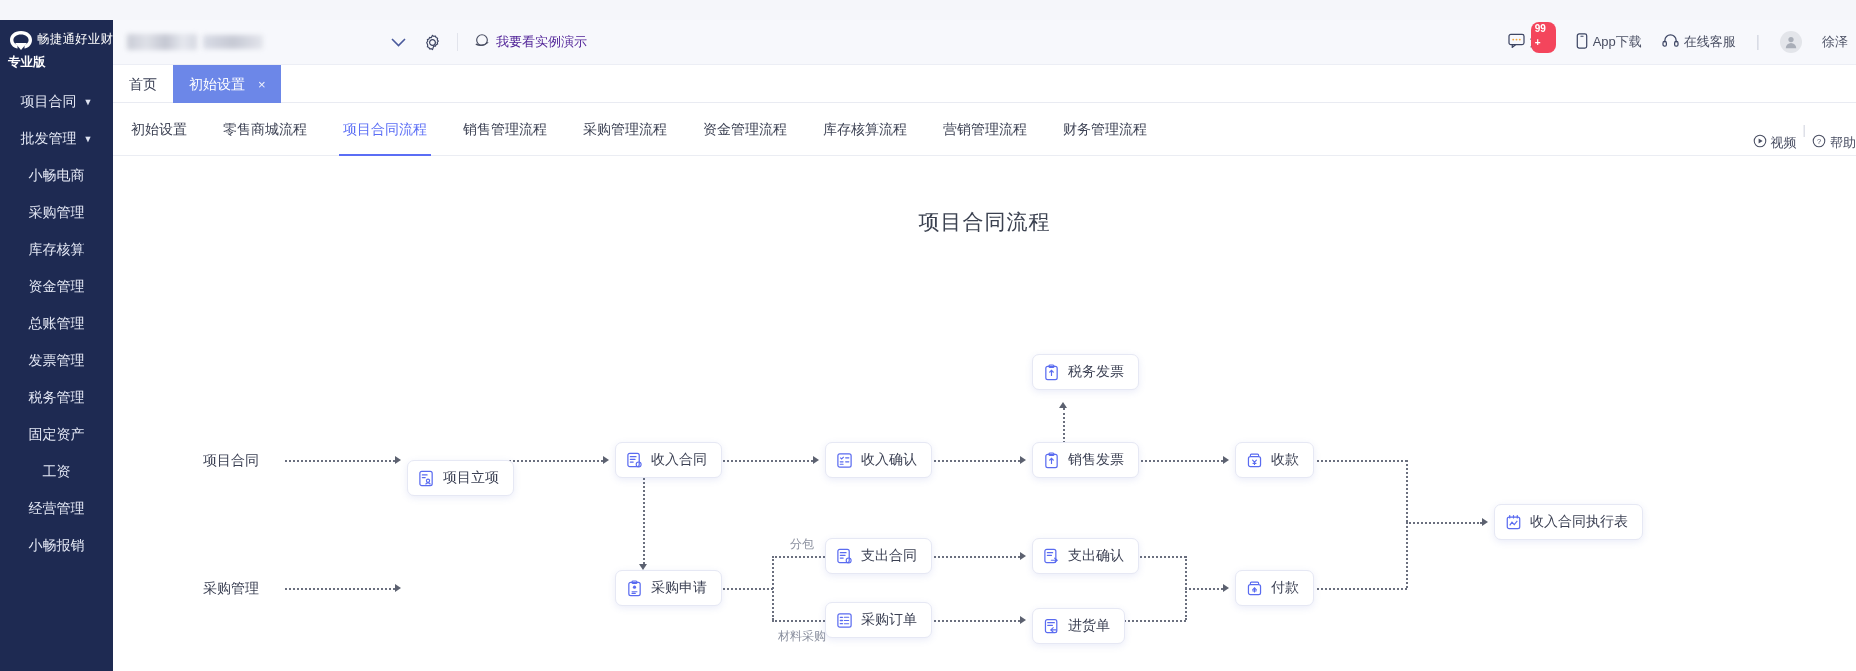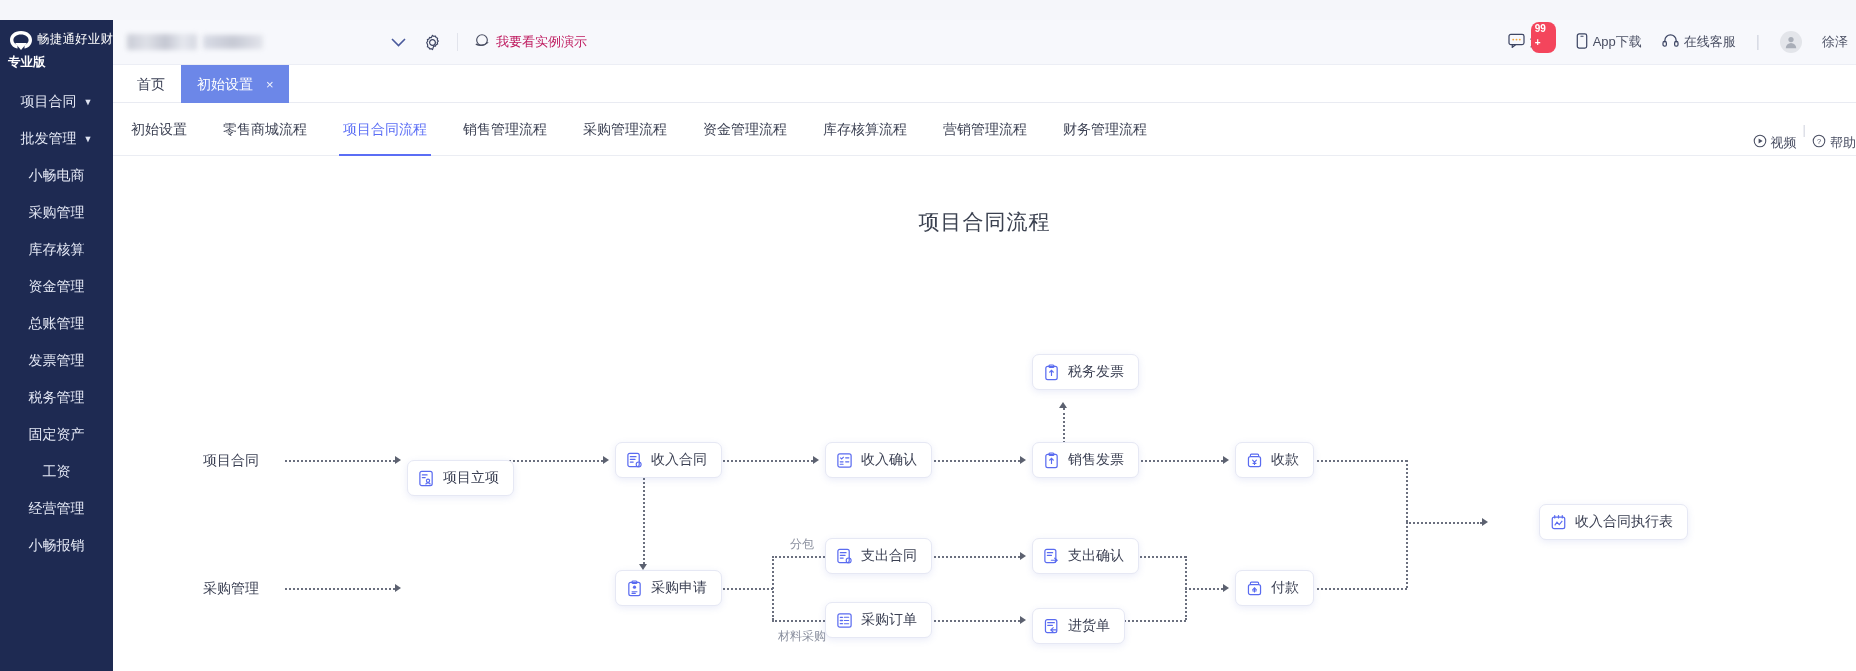--- a/index.html
+++ b/index.html
@@ -43,33 +43,33 @@
     filter:blur(2.4px);
   }
   .org-blur2{
     width:60px;height:14px;margin-left:6px;border-radius:2px;
     background:linear-gradient(90deg,#d9dce6,#c6c9d4,#e3e5ec);
     filter:blur(2.6px);
   }
   .chev-down{ margin-left:34px; color:#4a5a9c; font-size:13px; cursor:pointer; }
   .gear { margin-left:18px; cursor:pointer; display:flex; }
   .hdr-sep{ width:1px; height:18px; background:#e2e4ec; margin:0 16px; }
-  .demo-link{ display:flex; align-items:center; gap:6px; font-size:13px; color:#be185d; cursor:pointer;}
+  .demo-link{ display:flex; align-items:center; gap:6px; font-size:13px; color:#4c1d95; cursor:pointer;}
   .hdr-right{ margin-left:auto; display:flex; align-items:center; padding-right:8px; gap:20px; }
   .hdr-btn{ display:flex; align-items:center; gap:5px; font-size:13px; color:#4a4f63; cursor:pointer; position:relative;}
   .badge{
     position:absolute; left:23px; top:-11px; background:#f4455c; color:#fff;
     font-size:10px; line-height:14px; height:31px; padding:0 4px; border-radius:8px; font-weight:bold;
   }
   .avatar{ width:22px;height:22px;border-radius:50%;background:#e3e5ea;display:flex;align-items:center;justify-content:center;}
   .uname{ font-size:13px;color:#4a4f63; }
 
   
   .tabrow{ position:absolute; left:0; right:0; top:45px; height:38px; background:#fff;
-           display:flex; align-items:flex-start; border-bottom:1px solid #e9ebf2;padding-left:8px;}
+           display:flex; align-items:flex-start; border-bottom:1px solid #e9ebf2;}
   .tab{ font-size:14px; color:#3b4055; padding:0 16px; height:38px; line-height:38px; cursor:pointer;}
   .tab.active{ background:#6c87e8; color:#fff; }
   .tab .x{ margin-left:9px; font-size:13px; opacity:.9; }
 
   
   .subnav{ position:absolute; left:0; right:0; top:83px; height:53px; background:#fff;
            display:flex; align-items:center; border-bottom:1px solid #ebedf3;}
   .subtab{ font-size:14px; color:#3d4254; padding:0 18px; line-height:52px; height:53px; cursor:pointer; position:relative;}
   .subtab.active{ color:#5b6ef5; }
   .subtab.active:after{ content:""; position:absolute; left:14px; right:14px; bottom:0; height:2px; background:#5b6ef5;}
@@ -407,21 +407,21 @@
           <span class="ic">
             <svg width="17" height="17" viewBox="0 0 18 18">
                 <rect x="2.6" y="5" width="12.8" height="10.6" rx="2" fill="none" stroke="#5a6bf0" stroke-width="1.3"></rect>
                 <rect x="4.6" y="2.2" width="8.8" height="2.6" rx="1.2" fill="none" stroke="#5a6bf0" stroke-width="1.2"></rect>
                 <path d="M7 8.6 L9 10.8 L11 8.6M9 10.8v2.4M7.4 12h3.2" stroke="#5a6bf0" stroke-width="1.2" fill="none" stroke-linecap="round"></path>
               </svg>
           </span>
           <span>收款</span>
         </div>
 
-        <div class="node" style="left:1426px; top:268px;">
+        <div class="node" style="left:1381px; top:268px;">
           <span class="ic">
             <svg width="17" height="17" viewBox="0 0 18 18">
                 <rect x="2.4" y="3.4" width="13.2" height="12.2" rx="2" fill="none" stroke="#5a6bf0" stroke-width="1.3"></rect>
                 <path d="M5 1.6v2.6M9 1.6v2.6M13 1.6v2.6" stroke="#5a6bf0" stroke-width="1.3" stroke-linecap="round"></path>
                 <path d="M5 12 L7.4 8.6 L9.8 11.2 L13 7.4" fill="none" stroke="#5a6bf0" stroke-width="1.2"></path>
               </svg>
           </span>
           <span>收入合同执行表</span>
         </div>
 

